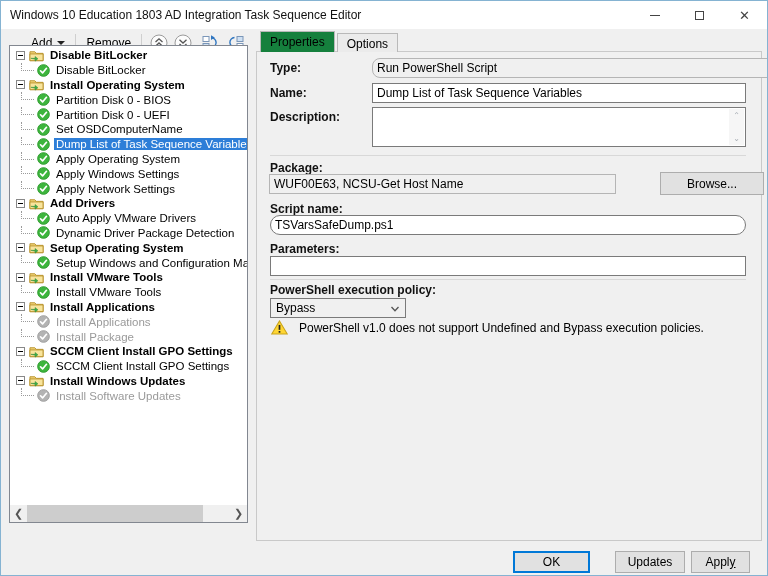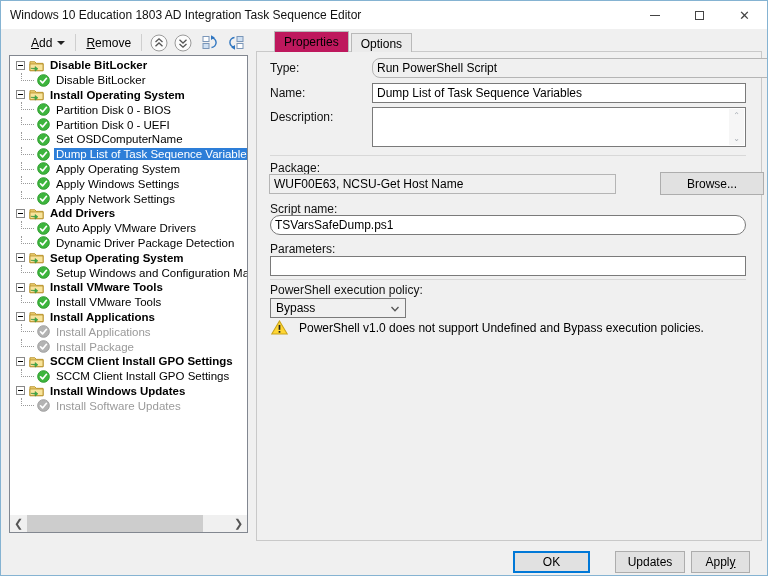--- a/index.html
+++ b/index.html
@@ -18,42 +18,42 @@
   
   .toolbar { position:absolute; left:0; top:28px; width:254px; height:27px; display:flex; align-items:center; padding-left:25px; }
   .tbtn { display:flex; align-items:center; gap:5px; padding:3px 5px; cursor:default; }
   .mn { text-decoration:underline; }
   .caret { width:0; height:0; border-left:4px solid transparent; border-right:4px solid transparent; border-top:4px solid #222; }
   .tsep { width:1px; height:17px; background:#cfcfcf; margin:0 5px; }
   .circle-btn { margin:0 3px; display:flex; }
   .tb-right { position:absolute; left:201px; top:5px; display:flex; gap:8px; }
 
   
-  .tree-panel { position:absolute; left:8px; top:54px; width:239px; height:478px; background:#fff; border:1px solid #828790;text-align:right; }
+  .tree-panel { position:absolute; left:8px; top:44px; width:239px; height:478px; background:#fff; border:1px solid #828790;text-align:right; }
   .tree-body { position:absolute; left:0; top:0; right:0; bottom:17px; overflow:hidden; padding-top:2px; }
   .trow { display:flex; align-items:center; height:14.8px; white-space:nowrap; overflow:hidden; font-size:11.5px; }
   .trow.group { font-weight:bold; }
   .expander { width:9px; height:9px; border:1px solid #888; background:#fff; margin-left:6px; margin-right:4px; display:flex; align-items:center; justify-content:center; flex-shrink:0; }
   .minus { width:5px; height:1px; background:#000; }
   .connector { width:13px; height:8px; margin-left:11px; margin-right:3px; border-left:1px dotted #9a9a9a; border-bottom:1px dotted #9a9a9a; align-self:flex-start; flex-shrink:0; }
   .ticon { flex-shrink:0; margin-right:4px; }
   .tlabel { padding:0 2px; }
   .trow.sel .tlabel { background:#2d7ed8; color:#fff; }
   .trow.dis .tlabel { color:#9a9a9a; }
   .tree-scroll { position:absolute; left:0; right:0; bottom:0; height:17px; background:#f0f0f0; display:flex; align-items:center; }
   .scroll-arrow { width:17px; height:17px; display:flex; align-items:center; justify-content:center; font-size:11px; color:#555; }
   .scroll-thumb { position:absolute; left:17px; right:44px; top:0; height:17px; background:#cdcdcd; }
   .scroll-arrow.right { position:absolute; right:0; top:0; }
 
   
   .tabstrip { position:absolute; left:259px; top:30px; height:21px; display:flex; align-items:flex-end; z-index:2; }
   .tab { padding:3px 9px 4px; font-size:12px; border:1px solid #b9b9b9; border-bottom:none; background:#ebebeb; margin-right:2px; height:19px; }
-  .tab.active { background:#be185d; height:21px; position:relative;margin-left:14px; }
+  .tab.active { background:#15803d; height:21px; position:relative; }
   .tabpage { position:absolute; left:255px; top:50px; width:506px; height:490px; background:#f0f0f0; border:1px solid #c9c9c9; }
-  .flabel { position:absolute; font-size:12px; color:#111; }
+  .flabel { position:absolute; font-size:12px; color:#111;font-weight:bold; }
   .fld { position:absolute; border:1px solid #7a7a7a; background:#fff; font-size:12px; padding:2px 4px; font-family:"Liberation Sans", sans-serif; }
   .fld.readonly { background:#f0f0f0; border-color:#b5b5b5; }
   .fld.multiline { padding:0; }
   .mini-scroll { position:absolute; right:1px; top:1px; bottom:1px; width:15px; background:#f6f6f6; display:flex; flex-direction:column; justify-content:space-between; align-items:center; padding:2px 0; color:#a7adb4; font-size:8px; }
   .sep { position:absolute; height:1px; background:#d8d8d8; }
   .btn { background:#e1e1e1; border:1px solid #adadad; font-size:12px; display:flex; align-items:center; justify-content:center; }
   .browse-btn { position:absolute; left:385px; top:120px; width:104px; height:23px;margin-left:18px; }
   .combo { position:absolute; left:13px; top:246px; width:136px; height:20px; border:1px solid #7a7a7a; background:#f0f0f0; display:flex; align-items:center; padding-left:5px; }
   .combo-chevron { position:absolute; right:5px; top:5px; }
   .warn-row { position:absolute; left:14px; top:268px; display:flex; align-items:center; gap:11px; }

